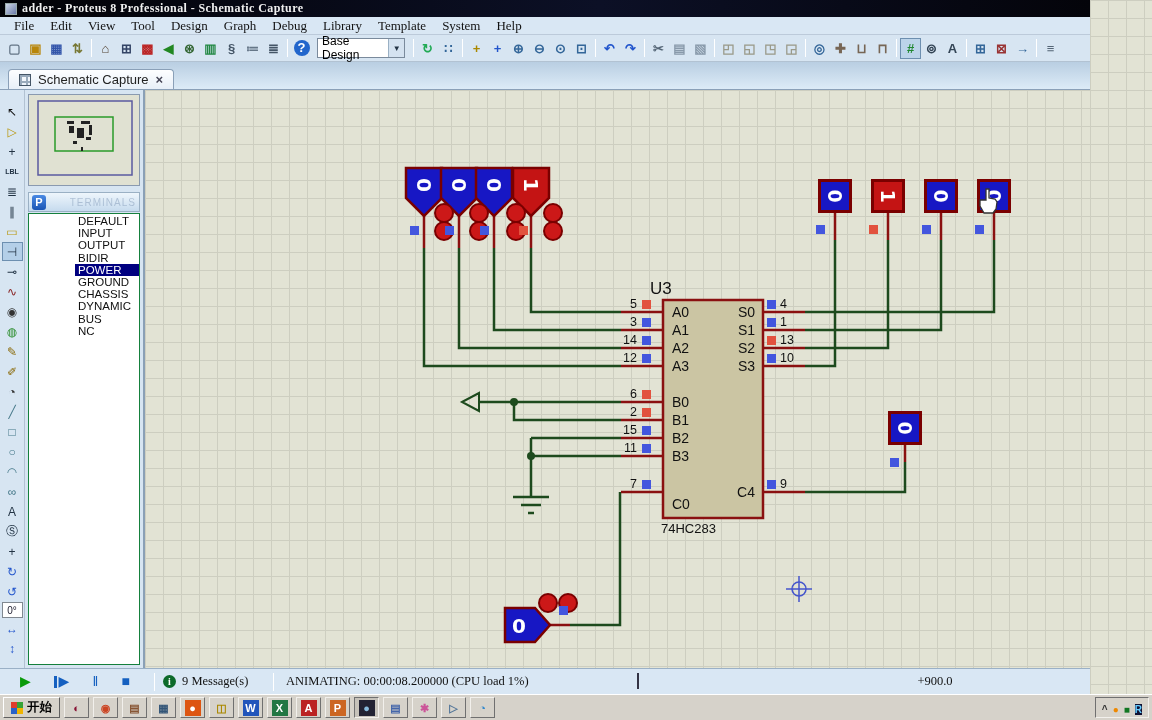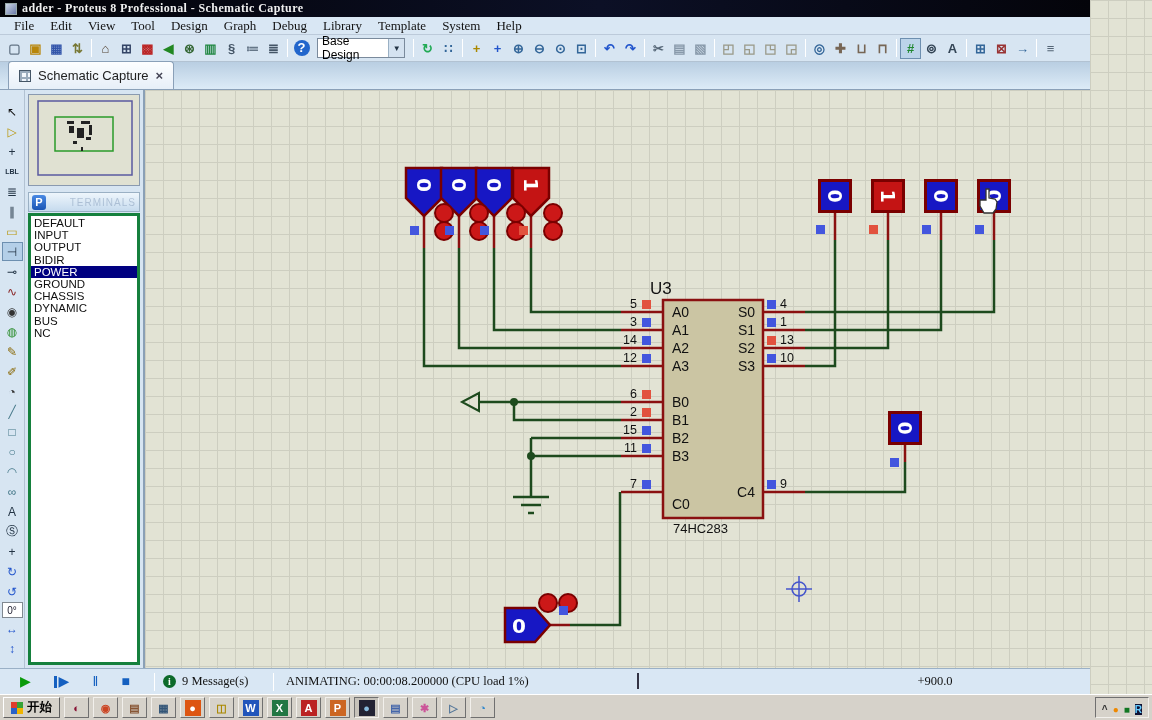--- a/index.html
+++ b/index.html
@@ -33,21 +33,21 @@
   .tbico[data-sel="1"] { background:#bcd4ea; border:1px solid #6d8fb0; }
   .tbico[data-name="help"] .tbg { border-radius:8px; width:16px; height:16px; line-height:16px; }
   .combobox { width:88px; height:20px; background:#fff; border:1px solid #7a8a9c; display:flex; align-items:center;
     font-size:12px; padding-left:4px; margin:0 5px; }
   .combo-arrow { margin-left:auto; width:16px; height:18px; background:#d4e2f0; border-left:1px solid #9ab0c4;
     font-size:8px; display:flex; align-items:center; justify-content:center; color:#234; }
 
   
   .tabrow { height:28px; background:linear-gradient(#b9cee2,#dcebf7); border-bottom:1px solid #8aa0b8;
     display:flex; align-items:flex-end; padding-left:8px; }
-  .tab { height:28px; background:linear-gradient(#fdfeff,#e7eff8); border:1px solid #8aa0b8; border-bottom:none;
+  .tab { height:20px; background:linear-gradient(#fdfeff,#e7eff8); border:1px solid #8aa0b8; border-bottom:none;
     border-radius:4px 4px 0 0; display:flex; align-items:center; gap:7px; padding:0 10px; font-size:13px; color:#222; }
   .tabico { width:12px; height:12px; border:1px solid #456; background:
     linear-gradient(#9ab 2px, transparent 2px), linear-gradient(90deg,#9ab 2px,transparent 2px); background-size:6px 6px; }
   .tab-close { font-size:13px; color:#445; font-weight:bold; }
 
   
   .main { position:relative; height:578px; display:flex; }
   .ltoolbar { width:25px; background:#d7e5f2; border-right:1px solid #b2c2d2; display:flex; flex-direction:column;
     align-items:center; padding-top:12px; }
   .ltool { width:21px; height:19px; margin-bottom:1px; display:flex; align-items:center; justify-content:center;
@@ -56,39 +56,39 @@
   .ltool[data-box="1"] { background:#fff; border:1px solid #808890; font-size:10px; height:16px; }
   .ltool[data-name="wire-label-mode"] { font-size:7px; font-weight:bold; }
 
   .lpanel { width:120px; background:#d7e5f2; border-right:2px solid #8aa0b6; display:flex; flex-direction:column; }
   .preview { margin:4px 3px 2px; height:92px; background:#e0e1d2; border:1px solid #8a9ab0; position:relative; }
   .selhdr { height:20px; margin:4px 3px 0; background:linear-gradient(#eef6fc,#c6dbee); border:1px solid #9ab0c4;
     display:flex; align-items:center; gap:6px; padding:0 3px; }
   .pbtn { width:15px; height:15px; background:linear-gradient(#4a8ae4,#1a55b4); color:#fff; border-radius:3px;
     font-size:11px; font-weight:bold; display:flex; align-items:center; justify-content:center; }
   .selttl { font-size:10px; letter-spacing:1px; color:#8aa0bd; opacity:.55;margin-left:18px; }
-  .termlist { flex:1; margin:1px 3px 3px; background:#fff; border:3px solid #15803d; font-size:11.5px; overflow:hidden; padding-top:1px; }
+  .termlist { flex:1; margin:1px 3px 3px; background:#fff; border:1px solid #15803d; font-size:11.5px; overflow:hidden; padding-top:1px;padding-left:46px; }
   .term-item { height:12.2px; line-height:12.1px; padding-left:3px; color:#101010; white-space:nowrap; }
   .term-item[data-sel="1"] { background:#000080; color:#fff; }
 
   .canvas { position:relative; width:945px; height:578px; }
   .schem-svg, .overlay { position:absolute; left:0; top:0; }
 
   .pin-num { position:absolute; font-size:12.5px; color:#111; }
   .pn-l { left:452px; width:40px; text-align:right; }
   .pn-r { left:635px; width:36px; text-align:left; }
   .pin-label { position:absolute; font-size:14px; color:#111; }
   .pl-l { left:527px; }
   .pl-r { left:570px; width:40px; text-align:right; }
   .ind { position:absolute; width:9px; height:9px; }
   .ind[data-state="low"]  { background:#4356de; }
   .ind[data-state="high"] { background:#e2523e; }
 
   .chip-ref  { position:absolute; left:505px; top:189px; font-size:17px; color:#111; }
-  .chip-part { position:absolute; left:528px; top:431px; font-size:13px; color:#111; }
+  .chip-part { position:absolute; left:516px; top:431px; font-size:13px; color:#111; }
 
   .probe { position:absolute; width:34px; height:34px; border:3px solid #7a0000; display:flex; align-items:center; justify-content:center; }
   .probe[data-state="low"]  { background:#1717c4; }
   .probe[data-state="high"] { background:#c41414; }
   .pval { color:#fff; font-weight:bold; font-size:19px; font-family:"DejaVu Sans", sans-serif; transform:rotate(90deg); }
 
   .flagval { position:absolute; width:36px; height:30px; line-height:30px; text-align:center; color:#fff;
     font-weight:bold; font-size:20px; font-family:"DejaVu Sans", sans-serif; transform:rotate(90deg); }
   .flagval.upright { transform:none; }
 

